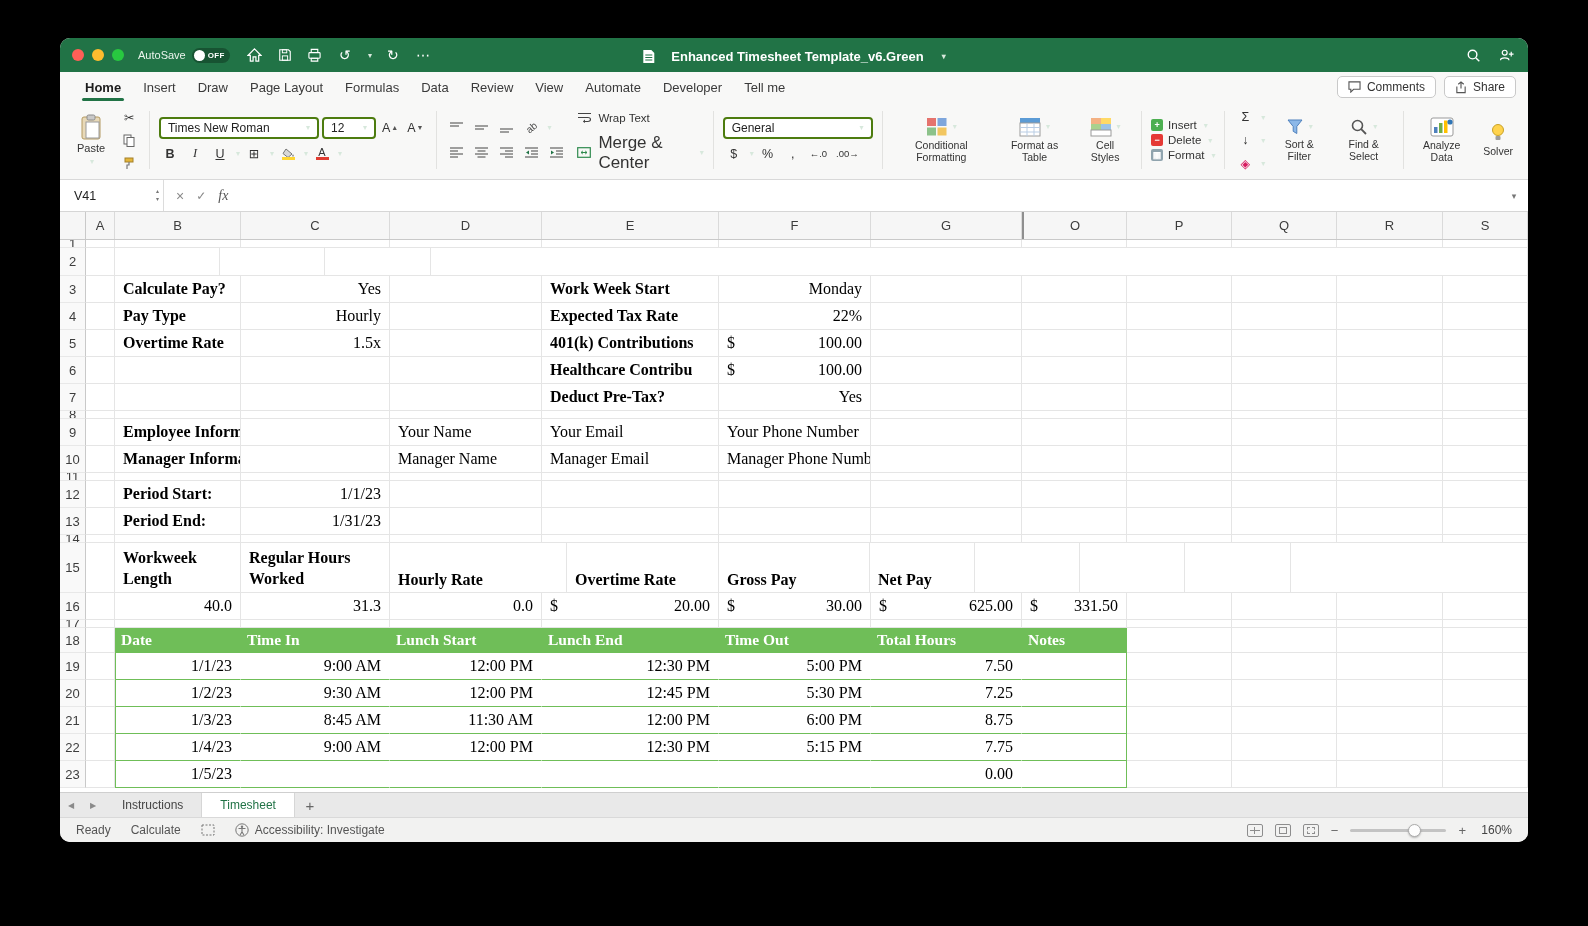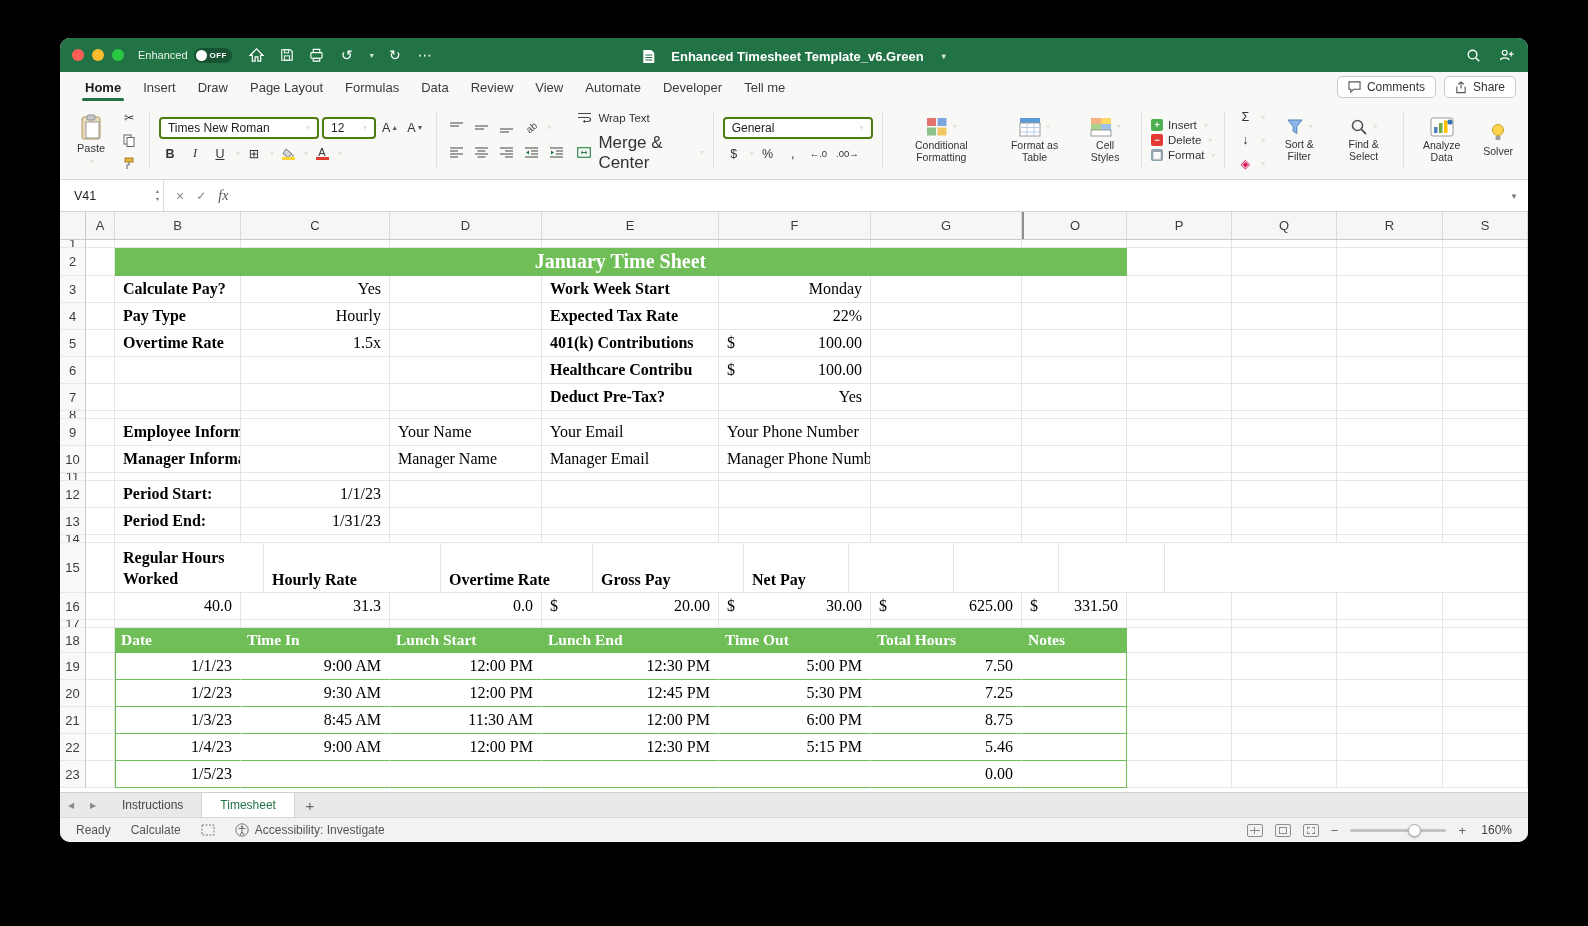--- a/index.html
+++ b/index.html
@@ -132,21 +132,21 @@
 <div class="screen">
 <div class="window">
 
   <div class="titlebar">
     <div class="traffic">
       <span class="tl red"></span>
       <span class="tl yellow"></span>
       <span class="tl green"></span>
     </div>
     <div class="autosave">
-      <span>Enhanced</span>
+      <span>AutoSave</span>
       <span class="pill">
         <span class="dot"></span>
         <span class="off">OFF</span>
       </span>
     </div>
     <div class="tbicons">
       <span class="tbico">
         <svg width="15" height="14" viewBox="0 0 16 15">
               <path d="M8 1 L15 8 H12.5 V14 H9.5 V9.5 H6.5 V14 H3.5 V8 H1 Z" fill="none" stroke="#fff" stroke-width="1.3"></path>
             </svg>
@@ -594,21 +594,20 @@
             <div class="cell" style="width: 151px;"></div>
             <div class="cell" style="width: 105px;"></div>
             <div class="cell" style="width: 105px;"></div>
             <div class="cell" style="width: 105px;"></div>
             <div class="cell" style="width: 106px;"></div>
             <div class="cell" style="width: 85px; flex: 1 1 0%;"></div>
           </div>
           <div class="grow" style="height: 28px;">
             <div class="rn">2</div>
             <div class="cell" style="width: 29px;"></div>
-            <div class="cell k-banner" style="width: 1012px;">January Time Sheet</div>
             <div class="cell" style="width: 105px;"></div>
             <div class="cell" style="width: 105px;"></div>
             <div class="cell" style="width: 106px;"></div>
             <div class="cell" style="width: 85px; flex: 1 1 0%;"></div>
           </div>
           <div class="grow" style="height: 27px;">
             <div class="rn">3</div>
             <div class="cell" style="width: 29px;"></div>
             <div class="cell k-label" style="width: 126px;">Calculate Pay?</div>
             <div class="cell k-num" style="width: 149px;">Yes</div>
@@ -789,20 +788,21 @@
             <div class="cell" style="width: 151px;"></div>
             <div class="cell" style="width: 105px;"></div>
             <div class="cell" style="width: 105px;"></div>
             <div class="cell" style="width: 105px;"></div>
             <div class="cell" style="width: 106px;"></div>
             <div class="cell" style="width: 85px; flex: 1 1 0%;"></div>
           </div>
           <div class="grow" style="height: 50px;">
             <div class="rn">15</div>
             <div class="cell" style="width: 29px;"></div>
+            <div class="cell k-wrap" style="width: 126px;">Workweek Length</div>
             <div class="cell k-wrap" style="width: 149px;">Regular Hours Worked</div>
             <div class="cell k-hdr2" style="width: 177px;">Hourly Rate</div>
             <div class="cell k-hdr2" style="width: 152px;">Overtime Rate</div>
             <div class="cell k-hdr2" style="width: 151px;">Gross Pay</div>
             <div class="cell k-hdr2" style="width: 105px;">Net Pay</div>
             <div class="cell" style="width: 105px;"></div>
             <div class="cell" style="width: 105px;"></div>
             <div class="cell" style="width: 106px;"></div>
             <div class="cell" style="width: 85px; flex: 1 1 0%;"></div>
           </div>
@@ -909,21 +909,21 @@
             <div class="cell" style="width: 85px; flex: 1 1 0%;"></div>
           </div>
           <div class="grow" style="height: 27px;">
             <div class="rn">22</div>
             <div class="cell" style="width: 29px;"></div>
             <div class="cell k-num tbl tbl-l" style="width: 126px;">1/4/23</div>
             <div class="cell k-num tbl" style="width: 149px;">9:00 AM</div>
             <div class="cell k-num tbl" style="width: 152px;">12:00 PM</div>
             <div class="cell k-num tbl" style="width: 177px;">12:30 PM</div>
             <div class="cell k-num tbl" style="width: 152px;">5:15 PM</div>
-            <div class="cell k-num tbl" style="width: 151px;">5.46</div>
+            <div class="cell k-num tbl" style="width: 151px;">7.75</div>
             <div class="cell tbl tbl-r" style="width: 105px;"></div>
             <div class="cell" style="width: 105px;"></div>
             <div class="cell" style="width: 105px;"></div>
             <div class="cell" style="width: 106px;"></div>
             <div class="cell" style="width: 85px; flex: 1 1 0%;"></div>
           </div>
           <div class="grow" style="height: 27px;">
             <div class="rn">23</div>
             <div class="cell" style="width: 29px;"></div>
             <div class="cell k-num tbl tbl-l" style="width: 126px;">1/5/23</div>

